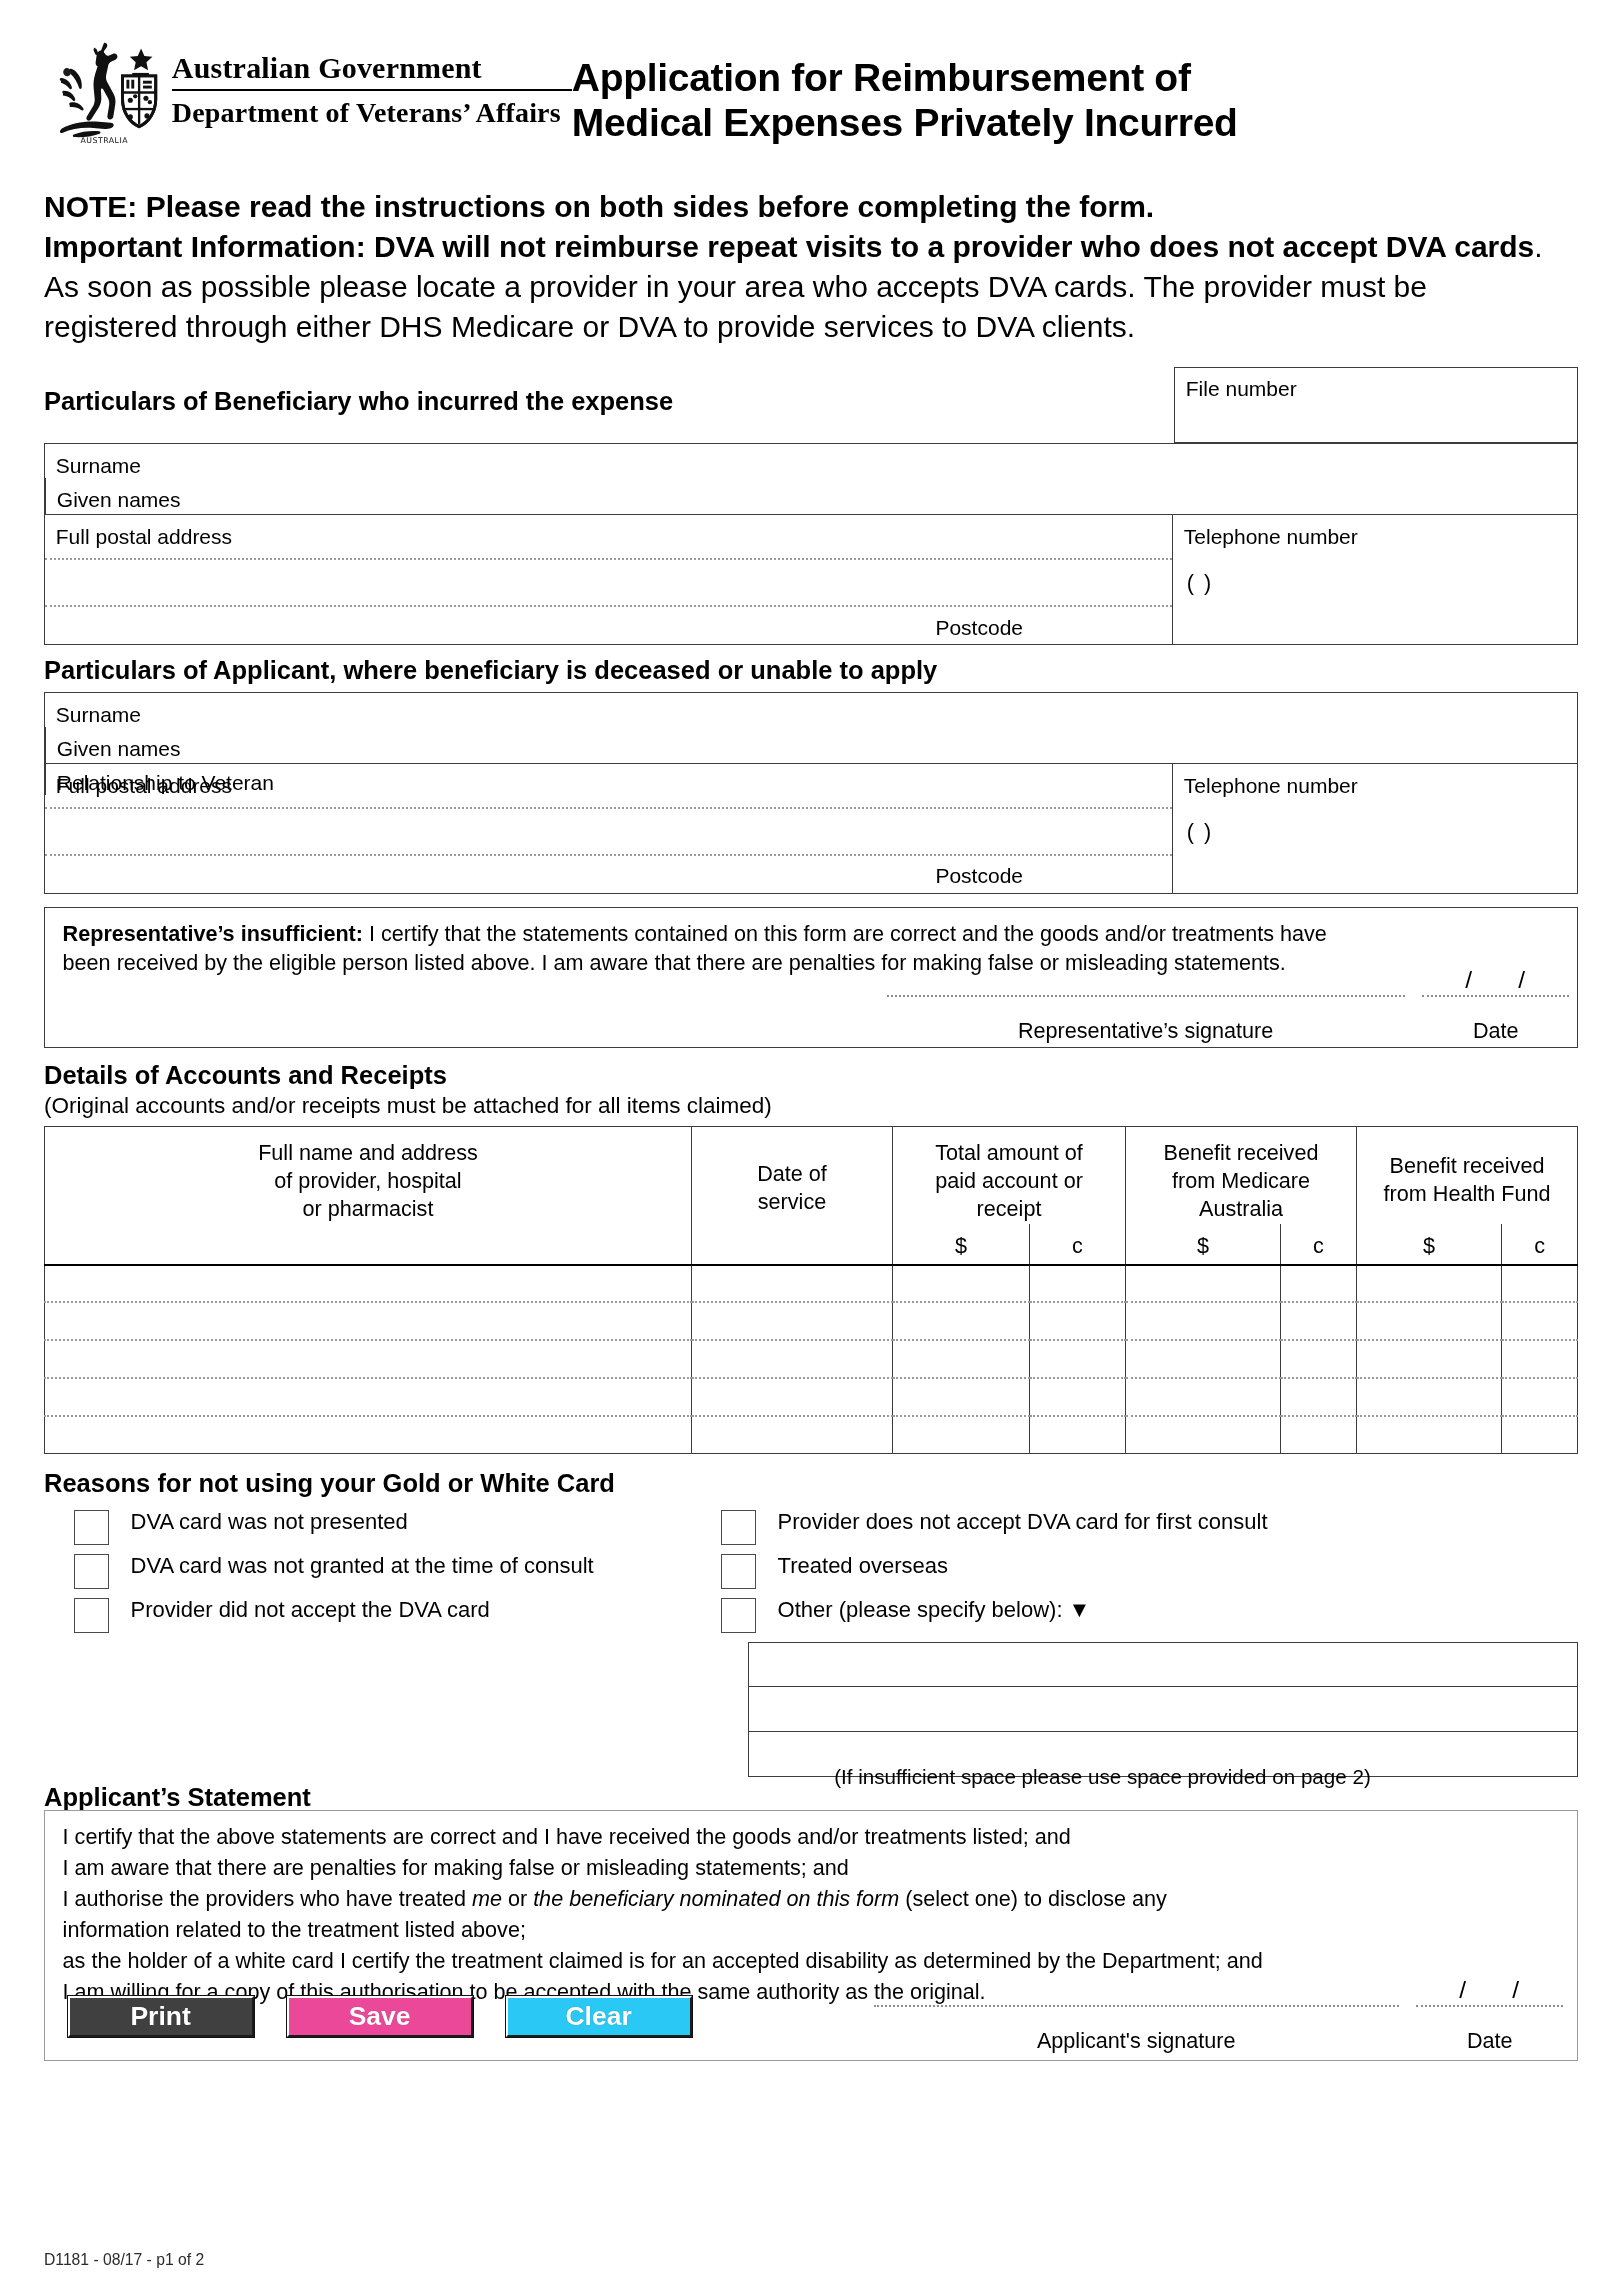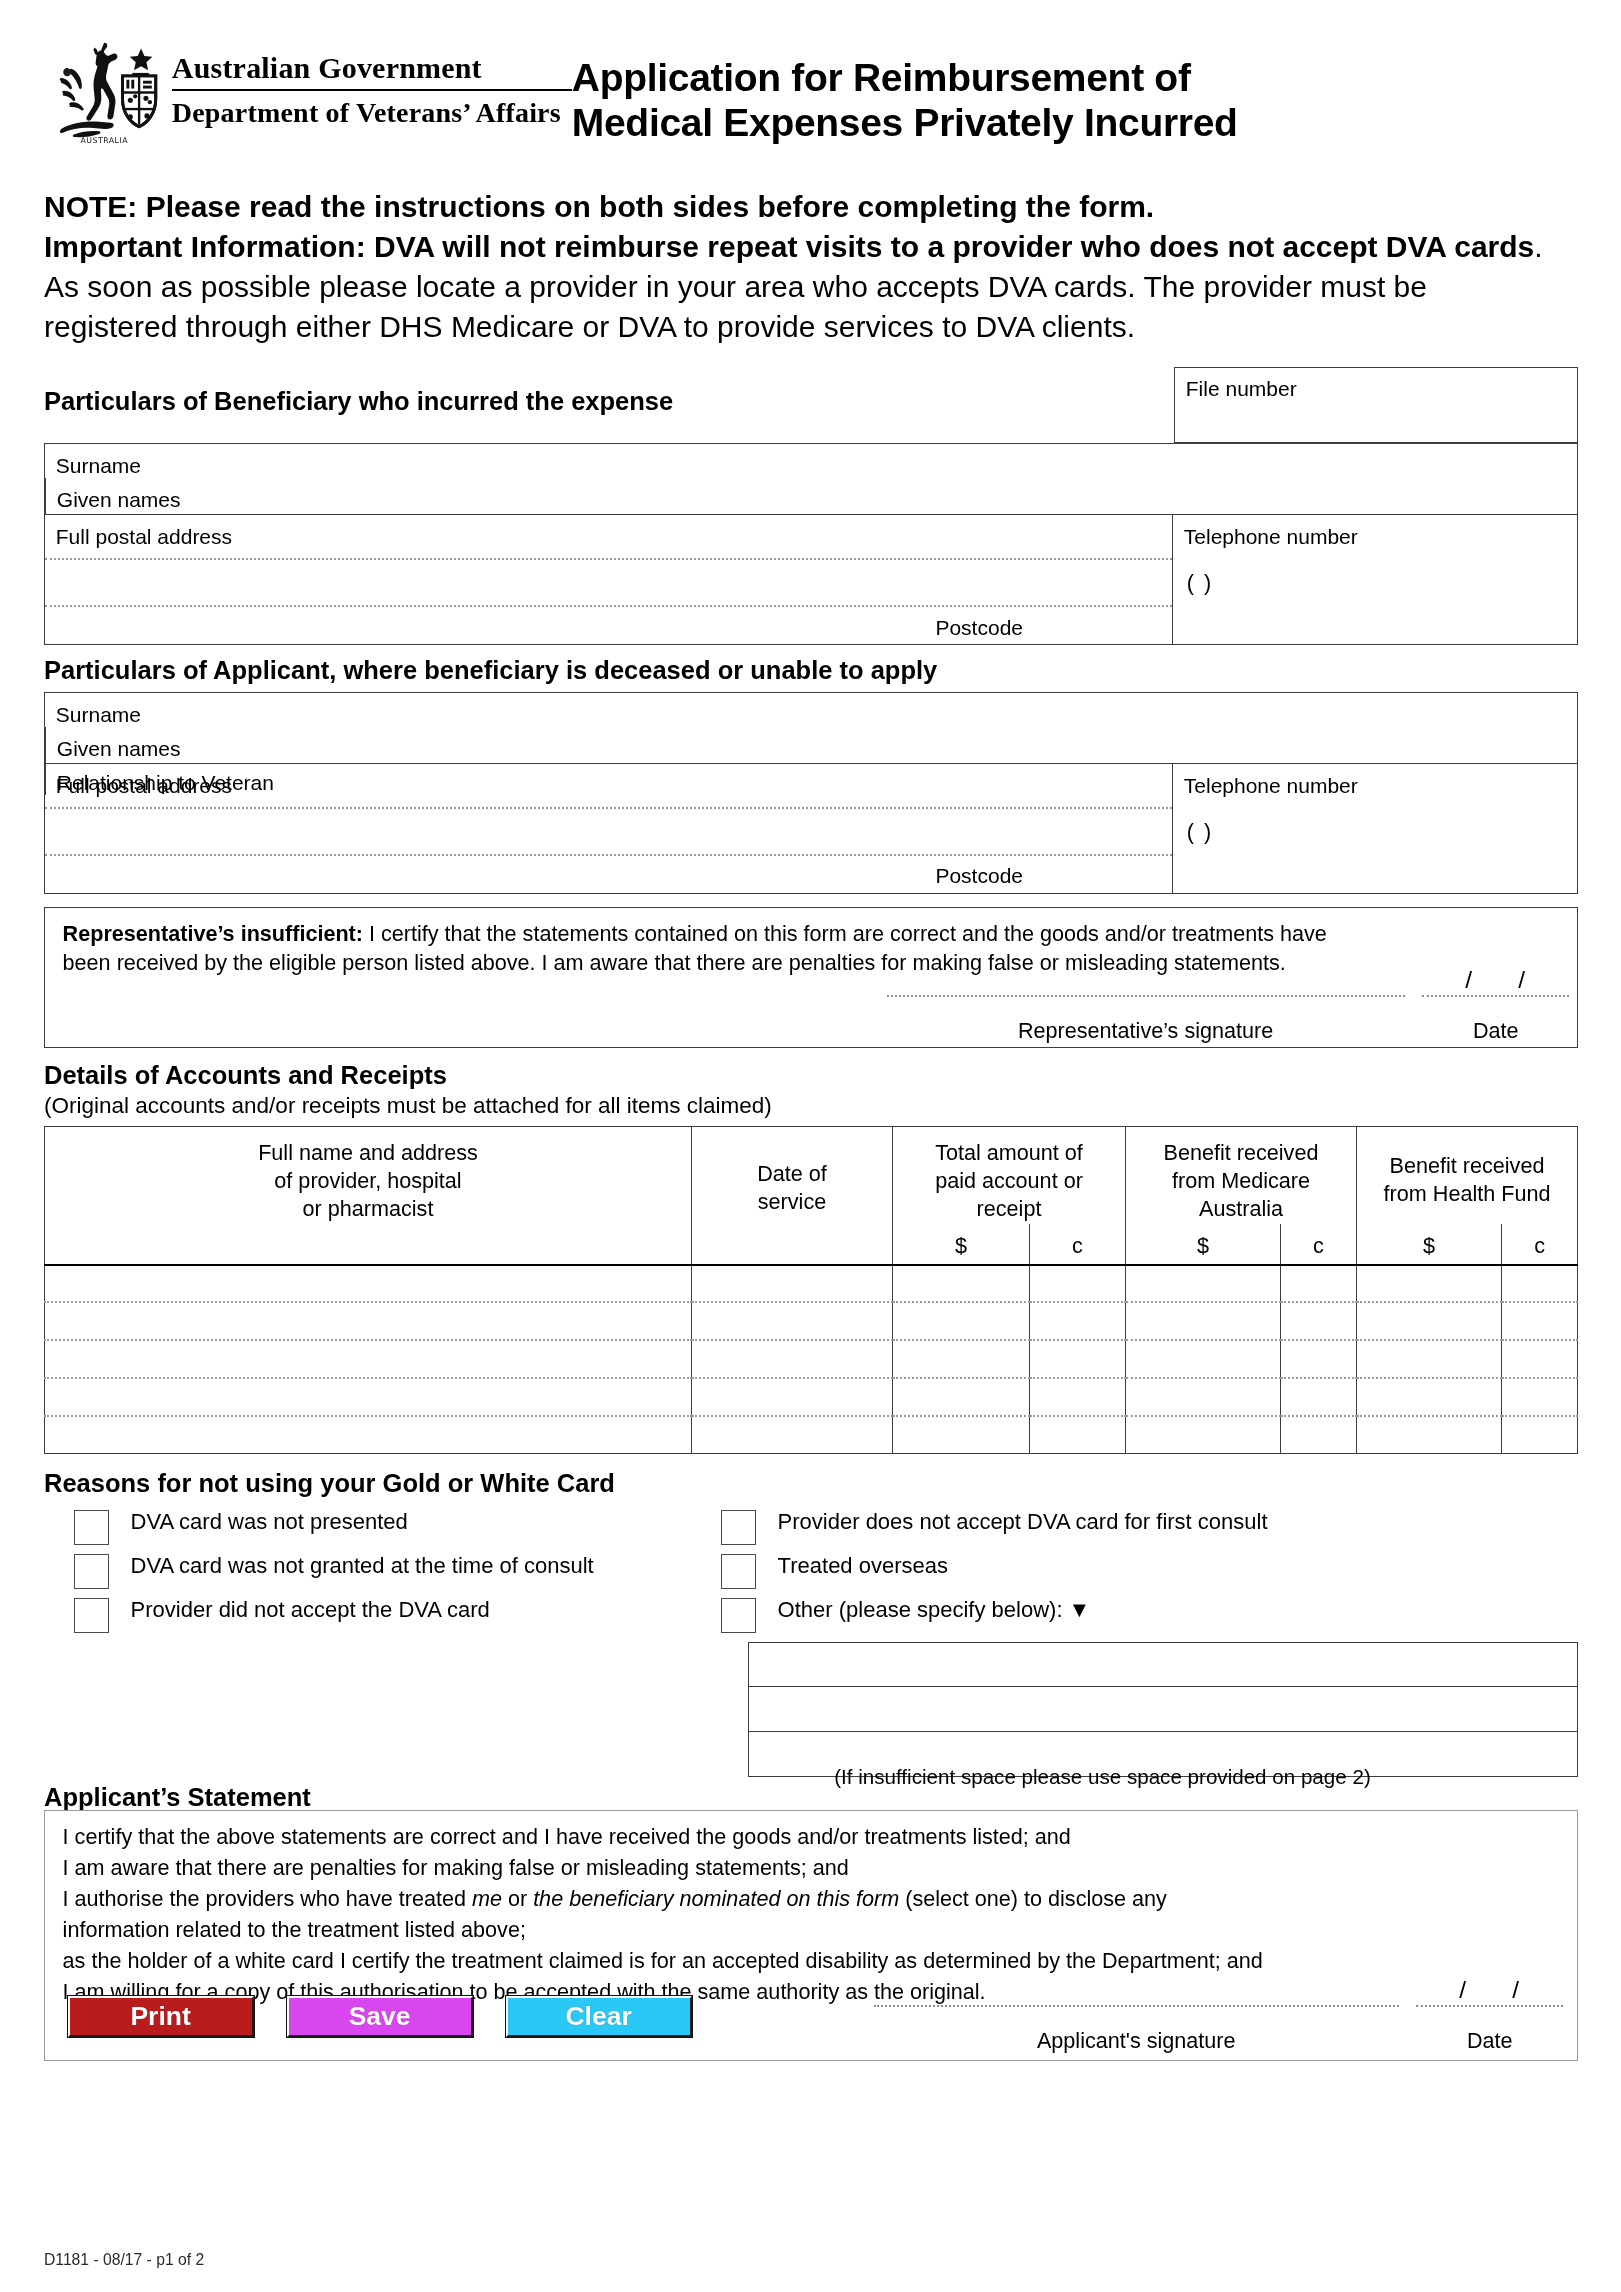--- a/index.html
+++ b/index.html
@@ -422,24 +422,24 @@
   <div class="stmt">
     <p>I certify that the above statements are correct and I have received the goods and/or treatments listed; and</p>
     <p>I am aware that there are penalties for making false or misleading statements; and</p>
     <p><span>I authorise the providers who have treated </span><i>me</i><span> or </span><i>the beneficiary nominated on this form</i><span> (select one) to disclose any</span></p>
     <p>information related to the treatment listed above;</p>
     <p>as the holder of a white card I certify the treatment claimed is for an accepted disability as determined by the Department; and</p>
     <p>I am willing for a copy of this authorisation to be accepted with the same authority as the  original.</p>
 
     <div class="btns">
       <div class="btnwrap">
-        <div class="btn" id="btn-print" style="margin-right: 0px; background: #b91c1c;">Print</div>
+        <div class="btn" id="btn-print" style="margin-right: 0px; background: #404040;">Print</div>
       </div>
       <div class="btnwrap">
-        <div class="btn" id="btn-save" style="margin-right: 0px; background: #d946ef;">Save</div>
+        <div class="btn" id="btn-save" style="margin-right: 0px; background: #ec4899;">Save</div>
       </div>
       <div class="btnwrap">
         <div class="btn" id="btn-clear" style="margin-right: 0px; background: rgb(41, 200, 245);">Clear</div>
       </div>
     </div>
 
     <div class="sigarea" style="right:13.7px;bottom:5.9px;width:745px;">
       <div class="sigline">
         <div class="sigdot" style="width:525px;"></div>
         <div class="datedot">

